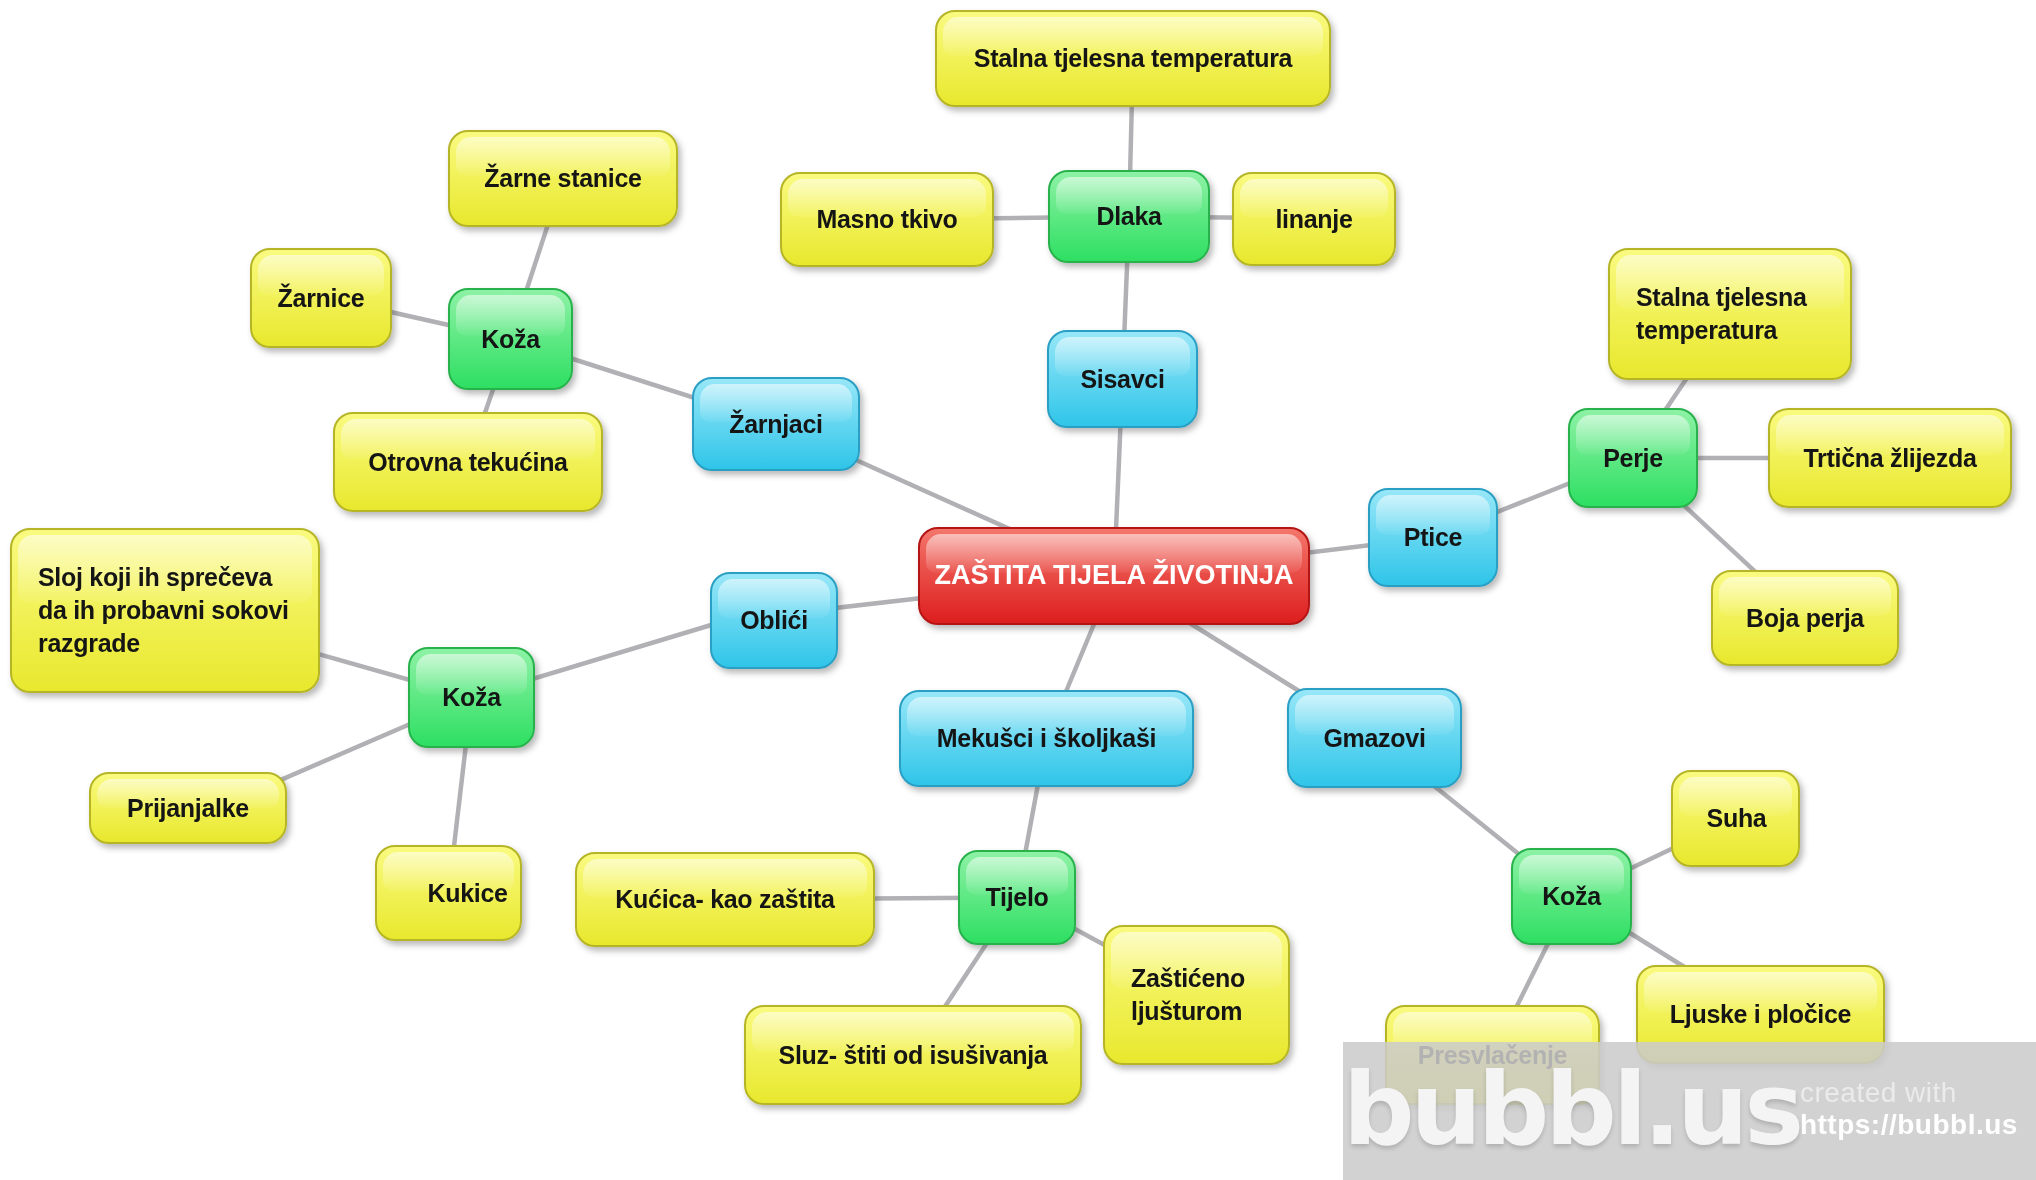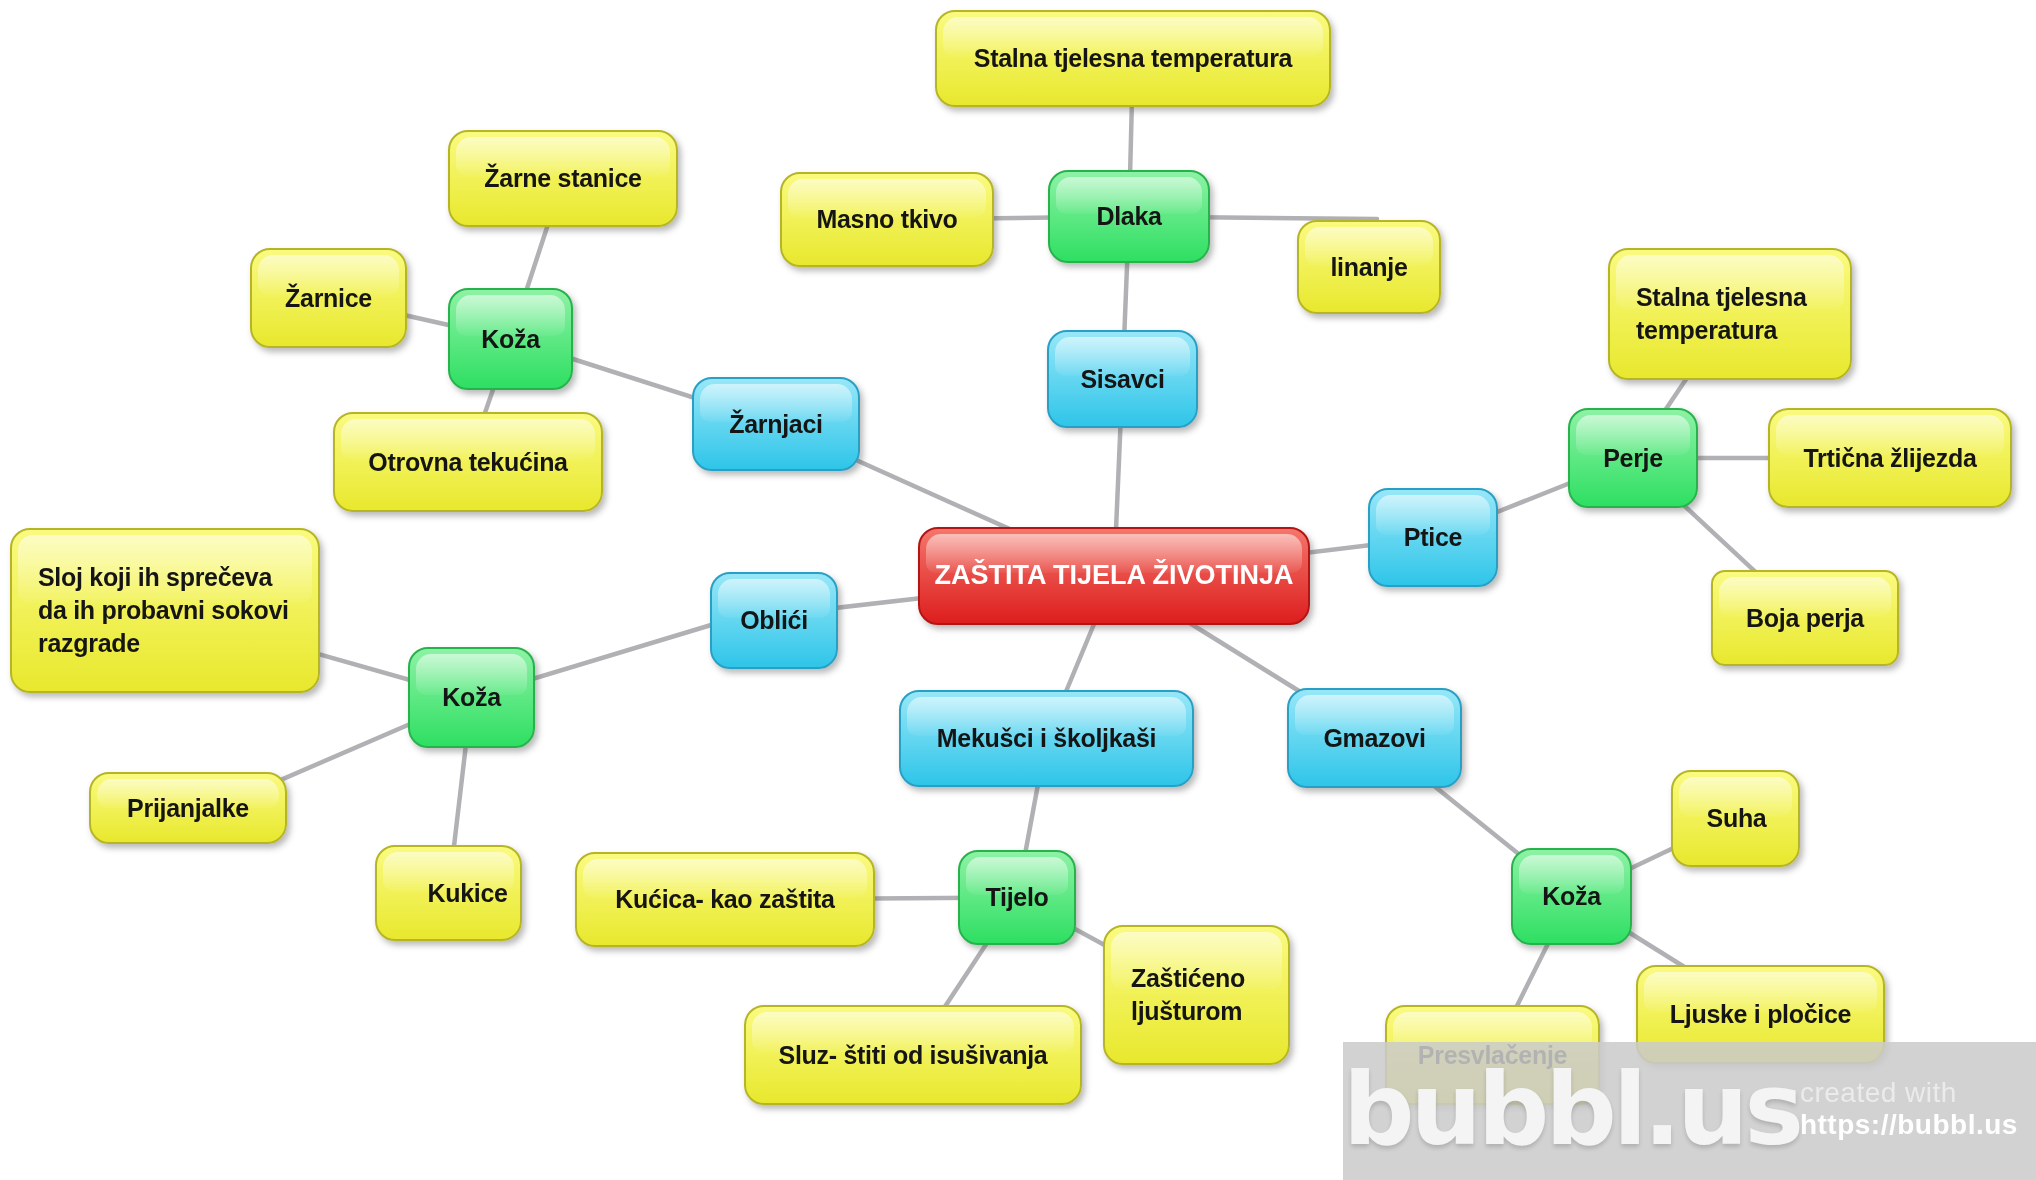--- a/index.html
+++ b/index.html
@@ -149,33 +149,33 @@
     </div>
     <div class="node" style="left: 1048px; top: 170px; width: 162px; height: 93px; background: linear-gradient(rgb(141, 242, 165) 0%, rgb(46, 223, 98) 100%); border-color: rgb(39, 178, 76); color: rgb(21, 21, 21);">
       <span class="node-label">Dlaka</span>
     </div>
     <div class="node" style="left: 935px; top: 10px; width: 396px; height: 97px; background: linear-gradient(rgb(250, 250, 128) 0%, rgb(232, 232, 46) 100%); border-color: rgb(181, 181, 38); color: rgb(21, 21, 21);">
       <span class="node-label">Stalna tjelesna temperatura</span>
     </div>
     <div class="node" style="left: 780px; top: 172px; width: 214px; height: 95px; background: linear-gradient(rgb(250, 250, 128) 0%, rgb(232, 232, 46) 100%); border-color: rgb(181, 181, 38); color: rgb(21, 21, 21);">
       <span class="node-label">Masno tkivo</span>
     </div>
-    <div class="node" style="left: 1297px; top: 172px; width: 144px; height: 94px; background: linear-gradient(rgb(250, 250, 128) 0%, rgb(232, 232, 46) 100%); border-color: rgb(181, 181, 38); color: rgb(21, 21, 21); margin-top: 48px;">
+    <div class="node" style="left: 1232px; top: 172px; width: 164px; height: 94px; background: linear-gradient(rgb(250, 250, 128) 0%, rgb(232, 232, 46) 100%); border-color: rgb(181, 181, 38); color: rgb(21, 21, 21);">
       <span class="node-label">linanje</span>
     </div>
     <div class="node" style="left: 692px; top: 377px; width: 168px; height: 94px; background: linear-gradient(rgb(151, 231, 248) 0%, rgb(47, 197, 233) 100%); border-color: rgb(42, 159, 196); color: rgb(21, 21, 21);">
       <span class="node-label">Žarnjaci</span>
     </div>
     <div class="node" style="left: 448px; top: 288px; width: 125px; height: 102px; background: linear-gradient(rgb(141, 242, 165) 0%, rgb(46, 223, 98) 100%); border-color: rgb(39, 178, 76); color: rgb(21, 21, 21);">
       <span class="node-label">Koža</span>
     </div>
     <div class="node" style="left: 448px; top: 130px; width: 230px; height: 97px; background: linear-gradient(rgb(250, 250, 128) 0%, rgb(232, 232, 46) 100%); border-color: rgb(181, 181, 38); color: rgb(21, 21, 21);">
       <span class="node-label">Žarne stanice</span>
     </div>
-    <div class="node" style="left: 250px; top: 248px; width: 157px; height: 100px; background: linear-gradient(rgb(250, 250, 128) 0%, rgb(232, 232, 46) 100%); border-color: rgb(181, 181, 38); color: rgb(21, 21, 21);">
+    <div class="node" style="left: 250px; top: 248px; width: 142px; height: 100px; background: linear-gradient(rgb(250, 250, 128) 0%, rgb(232, 232, 46) 100%); border-color: rgb(181, 181, 38); color: rgb(21, 21, 21);">
       <span class="node-label">Žarnice</span>
     </div>
     <div class="node" style="left: 333px; top: 412px; width: 270px; height: 100px; background: linear-gradient(rgb(250, 250, 128) 0%, rgb(232, 232, 46) 100%); border-color: rgb(181, 181, 38); color: rgb(21, 21, 21);">
       <span class="node-label">Otrovna tekućina</span>
     </div>
     <div class="node" style="left: 662px; top: 572px; width: 128px; height: 97px; background: linear-gradient(rgb(151, 231, 248) 0%, rgb(47, 197, 233) 100%); border-color: rgb(42, 159, 196); color: rgb(21, 21, 21); margin-left: 48px;">
       <span class="node-label">Oblići</span>
     </div>
     <div class="node" style="left: 408px; top: 647px; width: 127px; height: 101px; background: linear-gradient(rgb(141, 242, 165) 0%, rgb(46, 223, 98) 100%); border-color: rgb(39, 178, 76); color: rgb(21, 21, 21);">
       <span class="node-label">Koža</span>
@@ -209,21 +209,21 @@
     </div>
     <div class="node" style="left: 1568px; top: 408px; width: 130px; height: 100px; background: linear-gradient(rgb(141, 242, 165) 0%, rgb(46, 223, 98) 100%); border-color: rgb(39, 178, 76); color: rgb(21, 21, 21);">
       <span class="node-label">Perje</span>
     </div>
     <div class="node align-left" style="left: 1608px; top: 248px; width: 244px; height: 132px; background: linear-gradient(rgb(250, 250, 128) 0%, rgb(232, 232, 46) 100%); border-color: rgb(181, 181, 38); color: rgb(21, 21, 21);">
       <span class="node-label">Stalna tjelesna temperatura</span>
     </div>
     <div class="node" style="left: 1768px; top: 408px; width: 244px; height: 100px; background: linear-gradient(rgb(250, 250, 128) 0%, rgb(232, 232, 46) 100%); border-color: rgb(181, 181, 38); color: rgb(21, 21, 21);">
       <span class="node-label">Trtična žlijezda</span>
     </div>
-    <div class="node" style="left: 1711px; top: 570px; width: 188px; height: 96px; background: linear-gradient(rgb(250, 250, 128) 0%, rgb(232, 232, 46) 100%); border-color: rgb(181, 181, 38); color: rgb(21, 21, 21); border-radius: 14px;">
+    <div class="node" style="left: 1711px; top: 570px; width: 188px; height: 96px; background: linear-gradient(rgb(250, 250, 128) 0%, rgb(232, 232, 46) 100%); border-color: rgb(181, 181, 38); color: rgb(21, 21, 21);">
       <span class="node-label">Boja perja</span>
     </div>
     <div class="node" style="left: 1287px; top: 688px; width: 175px; height: 100px; background: linear-gradient(rgb(151, 231, 248) 0%, rgb(47, 197, 233) 100%); border-color: rgb(42, 159, 196); color: rgb(21, 21, 21);">
       <span class="node-label">Gmazovi</span>
     </div>
     <div class="node" style="left: 1511px; top: 848px; width: 121px; height: 97px; background: linear-gradient(rgb(141, 242, 165) 0%, rgb(46, 223, 98) 100%); border-color: rgb(39, 178, 76); color: rgb(21, 21, 21);">
       <span class="node-label">Koža</span>
     </div>
     <div class="node" style="left: 1671px; top: 770px; width: 129px; height: 97px; background: linear-gradient(rgb(250, 250, 128) 0%, rgb(232, 232, 46) 100%); border-color: rgb(181, 181, 38); color: rgb(21, 21, 21); padding-left: 12px;">
       <span class="node-label">Suha</span>

